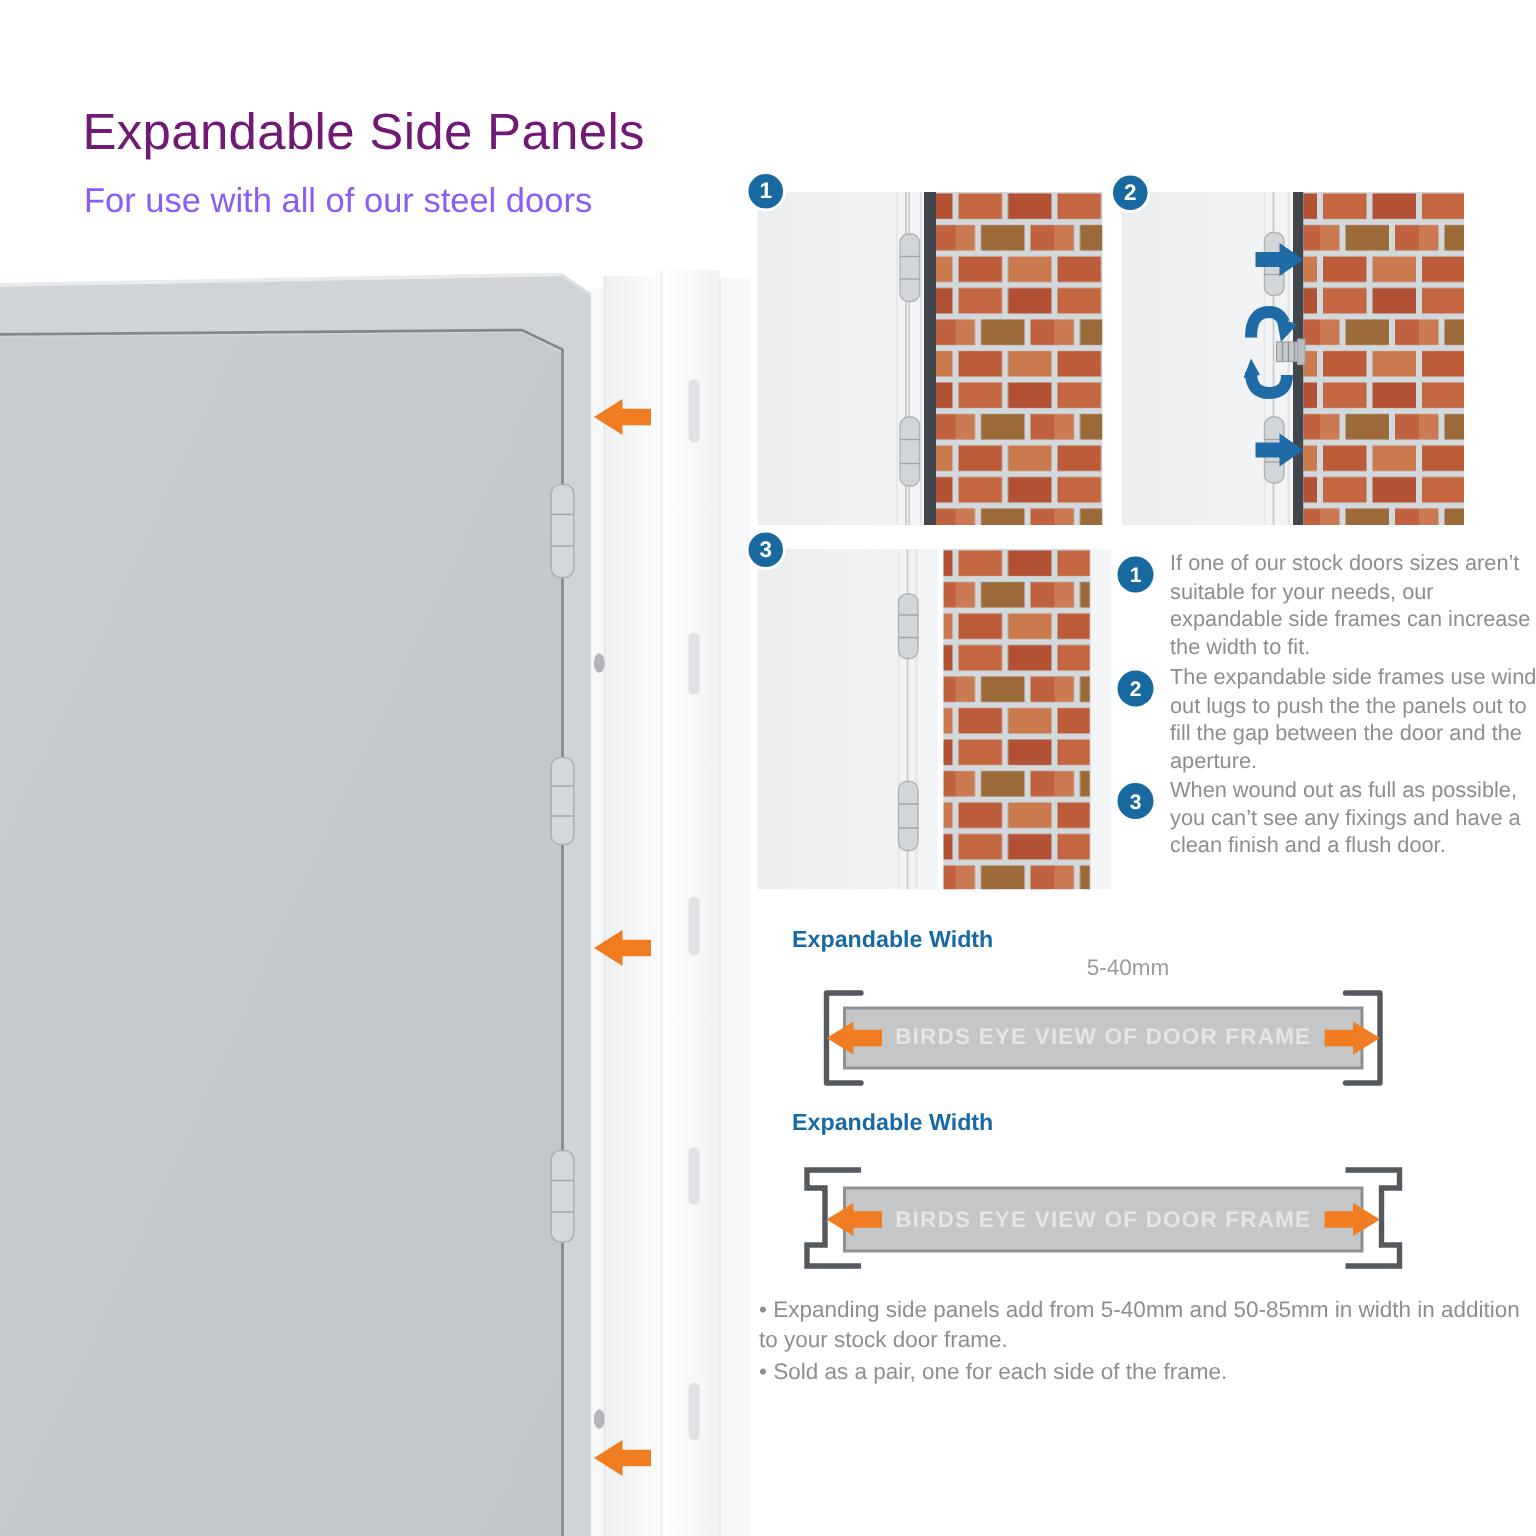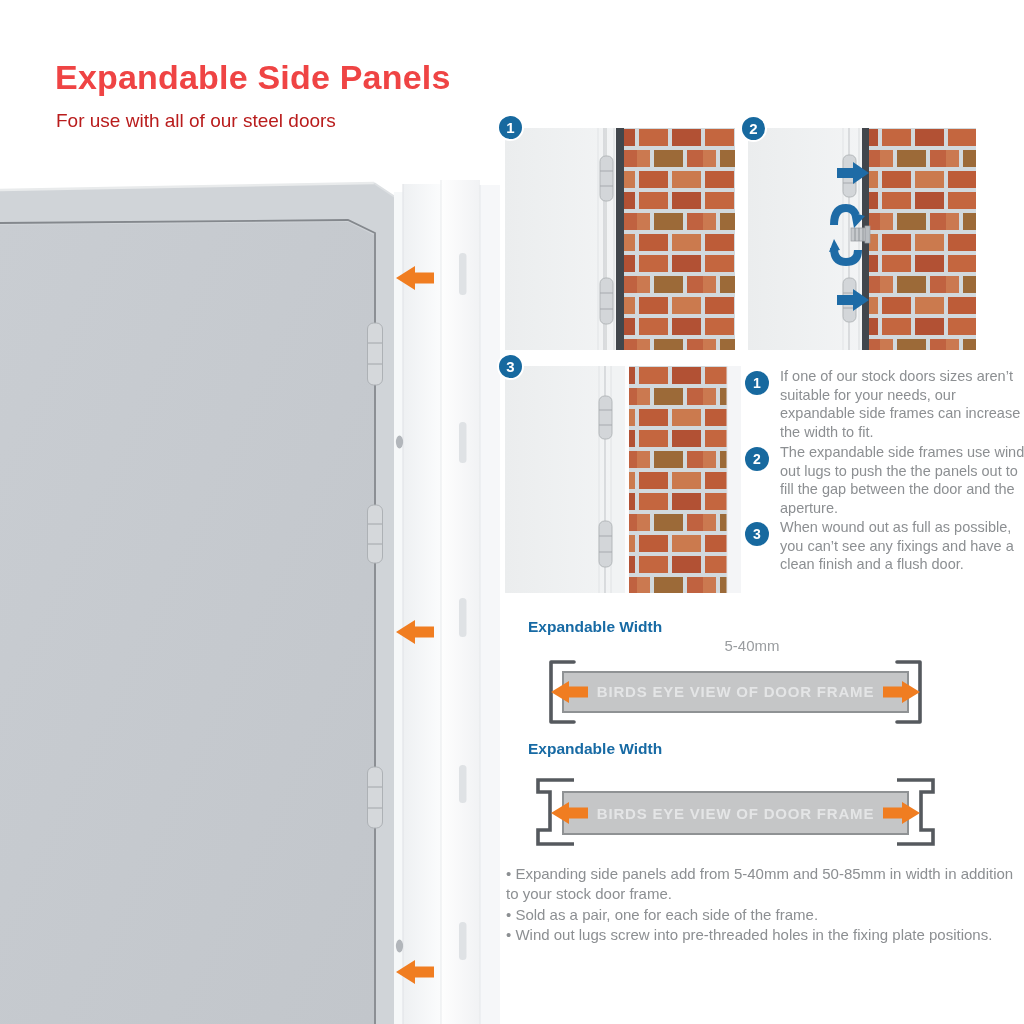--- a/index.html
+++ b/index.html
@@ -3,26 +3,26 @@
 <meta charset="utf-8">
 <style>
   * { margin:0; padding:0; box-sizing:border-box; }
   html,body { background:#ffffff; }
   .page {
     position:relative; width:1024px; height:1024px; background:#ffffff;
     font-family:"Liberation Sans", sans-serif; overflow:hidden;
   }
   
   .title {
-    position:absolute; left:55px; top:58px;
-    font-size:34px; font-weight:bold; color:#ef4444; letter-spacing:.2px;
+    position:absolute; left:55px; top:69px;
+    font-size:34px; font-weight:normal; color:#701a75; letter-spacing:.2px;
   }
   .subtitle {
-    position:absolute; left:56px; top:110px;
-    font-size:19px; color:#b91c1c;
+    position:absolute; left:56px; top:120px;
+    font-size:23px; color:#8b5cf6;
   }
   
   .door-svg { position:absolute; left:0; top:178px; width:500px; height:846px; }
   
   .figure { position:absolute; }
   .fig-1 { left:505px; top:128px; width:230px; height:222px; }
   .fig-2 { left:748px; top:128px; width:228px; height:222px; }
   .fig-3 { left:505px; top:366px; width:236px; height:227px; }
   .figure svg { width:100%; height:100%; display:block; }
   
@@ -281,16 +281,15 @@
       <path d="M 369,6 L 405,6 L 405,18 L 393,18 L 393,56 L 405,56 L 405,70 L 369,70" fill="none" stroke="#55595e" stroke-width="3.6" stroke-linejoin="miter"></path>
       <polygon points="23,39 41,28 41,33.5 60,33.5 60,44.5 41,44.5 41,50" fill="#f07d21"></polygon>
       <polygon points="392,39 374,28 374,33.5 355,33.5 355,44.5 374,44.5 374,50" fill="#f07d21"></polygon>
     </svg>
     <div class="bar-label bl-2">BIRDS EYE VIEW OF DOOR FRAME</div>
   </div>
 
   <div class="bullets">
     <div class="bullet">Expanding side panels add from 5-40mm and 50-85mm in width in addition to your stock door frame.</div>
     <div class="bullet">Sold as a pair, one for each side of the frame.</div>
-    <div class="bullet">Wind out lugs screw into pre-threaded holes in the fixing plate positions.</div>
   </div>
 
 </div>
 
 </body></html>

